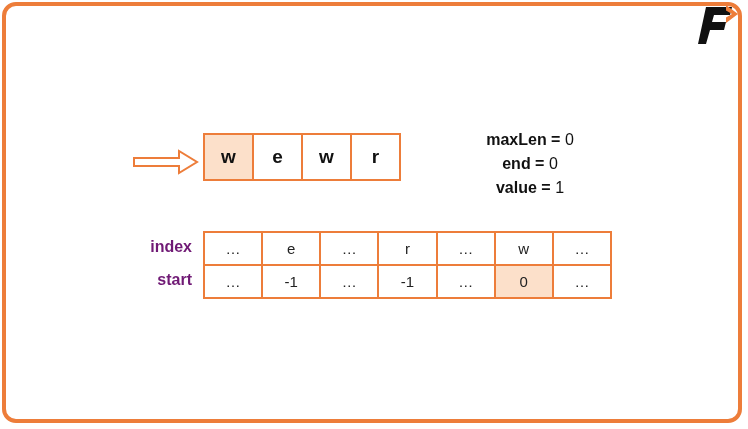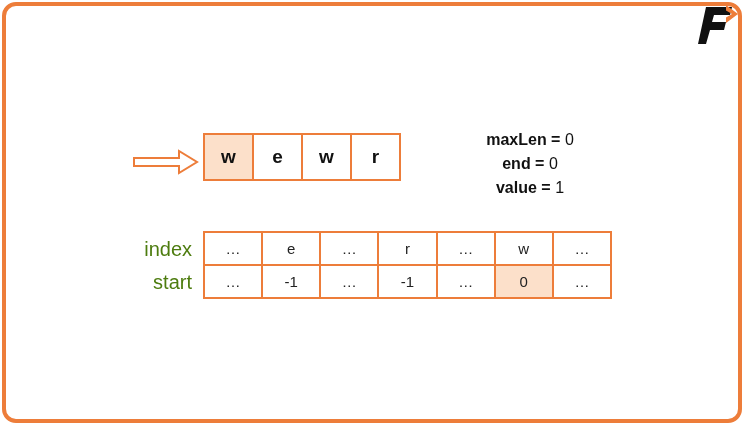--- a/index.html
+++ b/index.html
@@ -125,23 +125,23 @@
     color: #222222;
   }
   #hash-table .tcell.hl {
     background: #FCE0CA;
   }
 
   .row-label {
     position: absolute;
     right: 100%;
     margin-right: 11px;
-    font-size: 20px;
-    font-weight: normal;
-    color: #4d7c0f;
+    font-size: 16px;
+    font-weight: bold;
+    color: #701a75;
     white-space: nowrap;
   }
   #label-index { top: 7px; }
   #label-value { top: 40px; }
 
   .lbl-wrap { position: relative; }
 </style>
 </head>
 <body>
 

